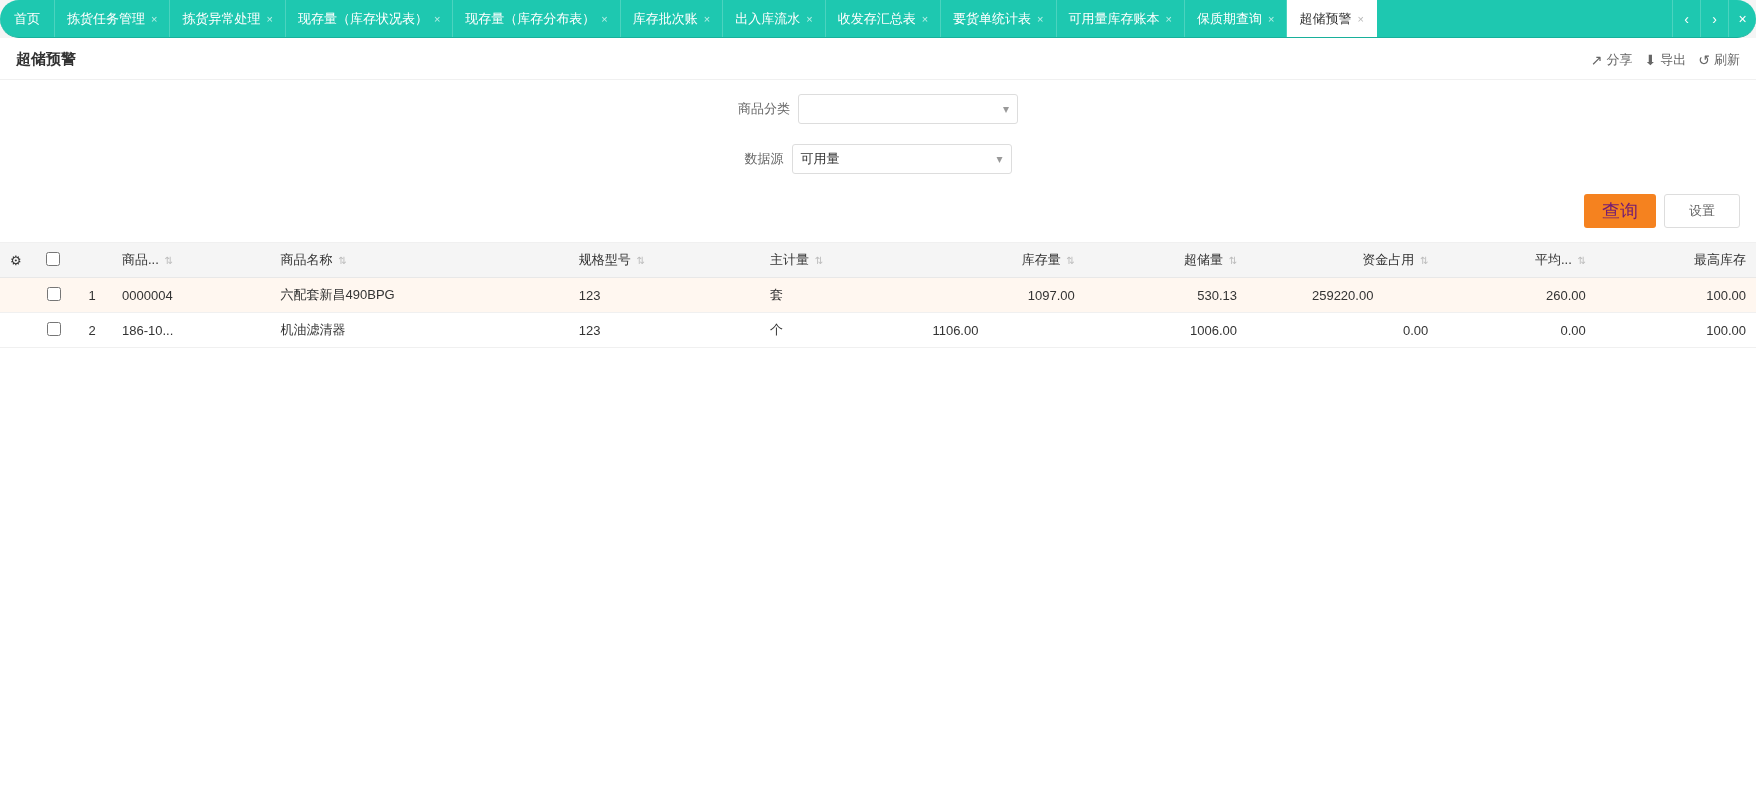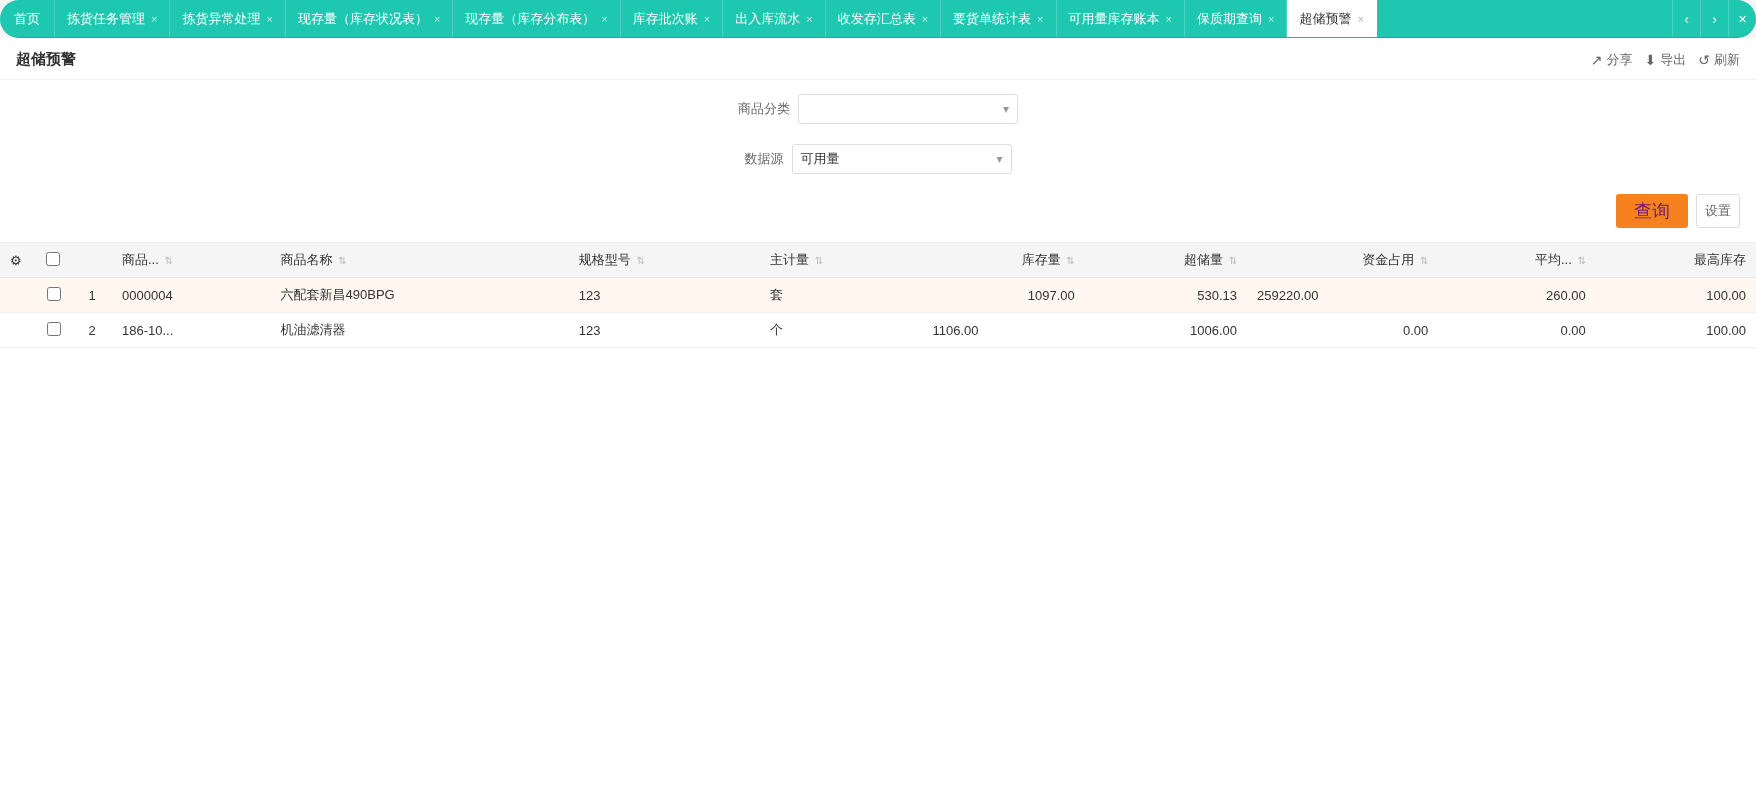--- a/index.html
+++ b/index.html
@@ -154,21 +154,21 @@
       border-radius: 3px;
       padding: 5px 18px;
       cursor: pointer;
       font-size: 18px;
     }
     .btn-setting {
       background: #fff;
       color: #666;
       border: 1px solid #ddd;
       border-radius: 3px;
-      padding: 4px 8px;
+      padding: 4px 24px;
       cursor: pointer;
       font-size: 13px;
     }
 
     
     .table-area {
       padding: 0 0;
     }
     .data-table {
       width: 100%;
@@ -375,21 +375,21 @@
       <tr class="highlighted">
     <td class="gear-cell"></td>
     <td class="checkbox-cell"><input type="checkbox" style=""></td>
     <td class="row-num center">1</td>
     <td>0000004</td>
     <td>六配套新昌490BPG</td>
     <td>123</td>
     <td>套</td>
     <td style="text-align:right;">1097.00</td>
     <td style="text-align:right;">530.13</td>
-    <td style="text-align:left;">259220.00</td>
+    <td style="text-align:center;">259220.00</td>
     <td style="text-align:right;">260.00</td>
     <td style="text-align:right;">100.00</td>
   </tr>
           <tr>
     <td class="gear-cell"></td>
     <td class="checkbox-cell"><input type="checkbox" style=""></td>
     <td class="row-num center">2</td>
     <td>186-10...</td>
     <td>机油滤清器</td>
     <td>123</td>

